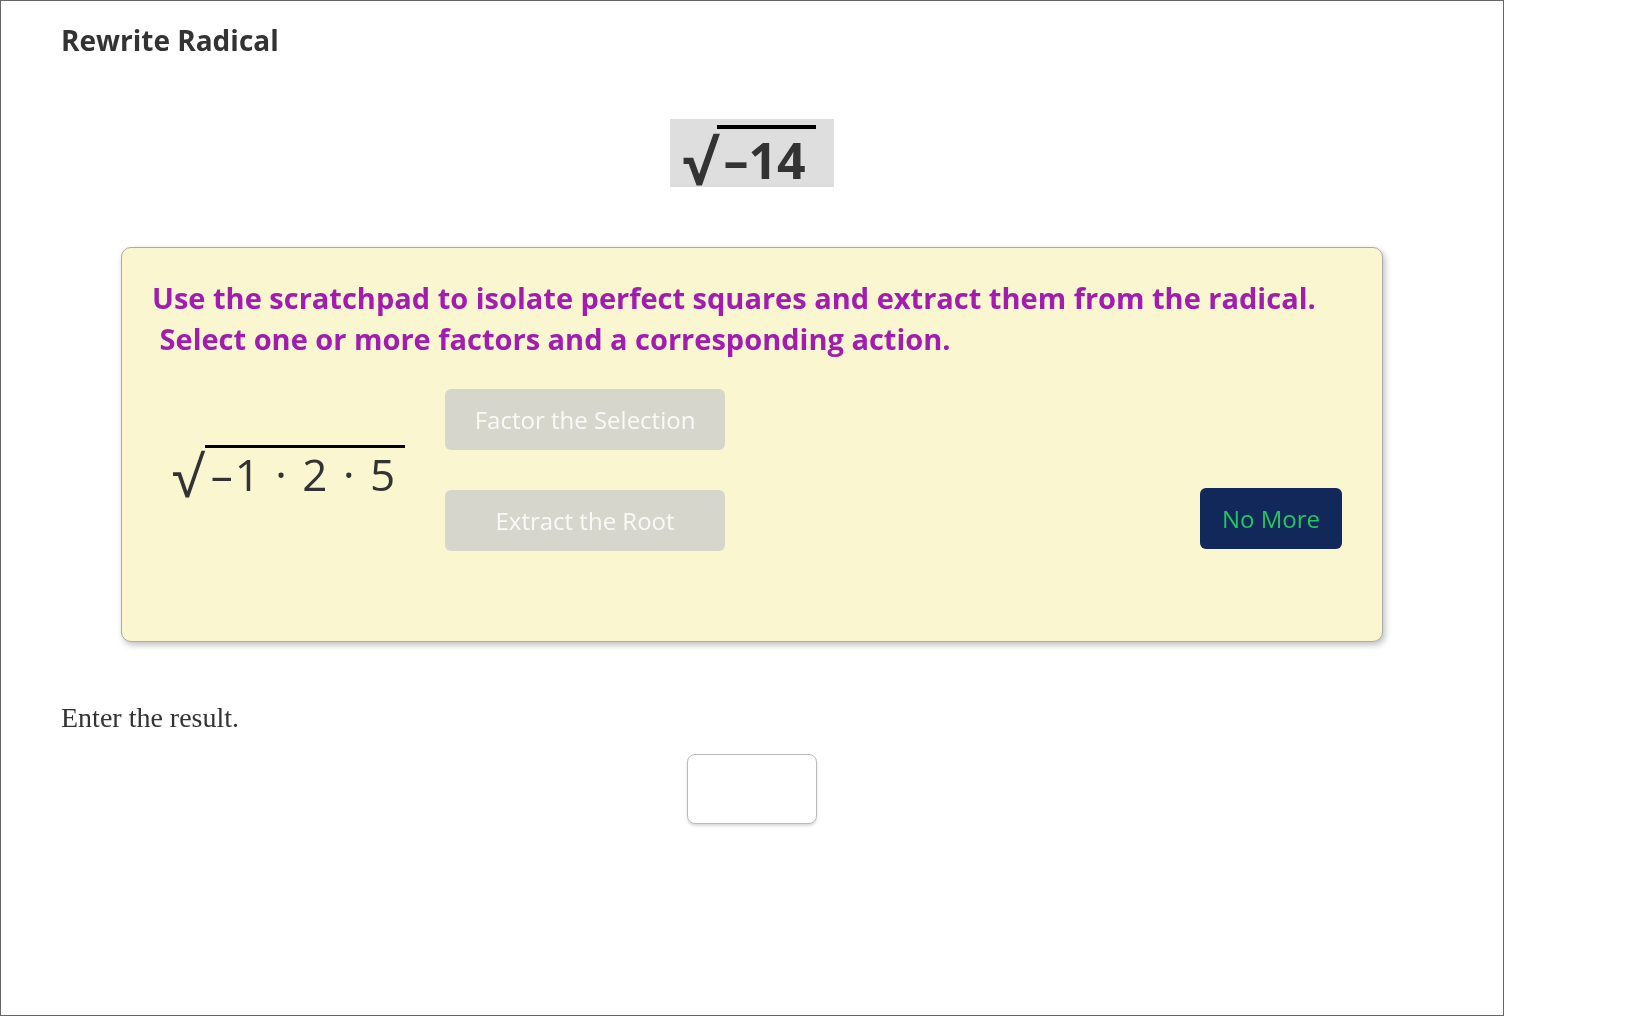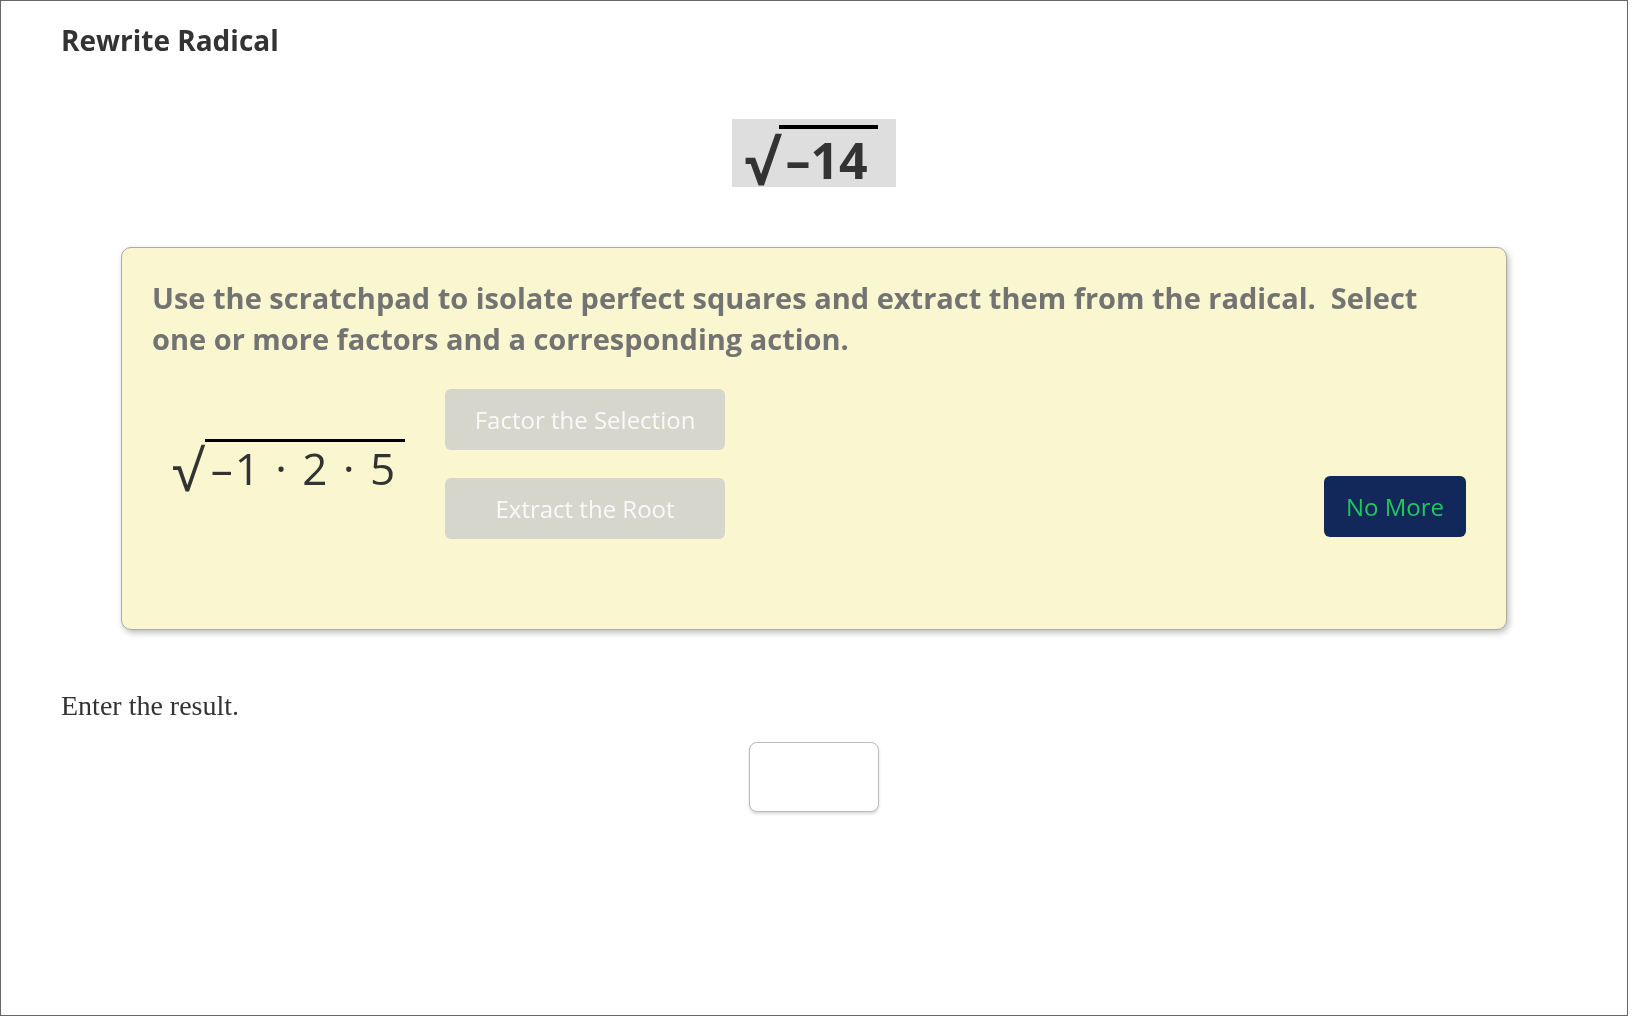--- a/index.html
+++ b/index.html
@@ -4,21 +4,21 @@
 <style>
   * { box-sizing: border-box; }
   html, body {
     margin: 0;
     padding: 0;
     font-family: 'Open Sans', 'Segoe UI', Arial, sans-serif;
     background: #fff;
     color: #333;
   }
   .page {
-    width: 1628px;
+    width: 1504px;
     height: 1016px;
     border: 1px solid #666;
     position: relative;
     padding: 20px 60px;
   }
   .title {
     font-size: 28px;
     font-weight: 700;
     color: #333;
     margin-top: 0px;
@@ -56,42 +56,42 @@
     margin: 60px 60px 0 60px;
   }
   .scratch {
     background: #f9f6d0;
     border: 1px solid #aaa;
     border-radius: 10px;
     box-shadow: 2px 3px 6px rgba(0,0,0,0.25);
     padding: 30px 30px 90px 30px;
   }
   .hint {
-    color: #737373;
+    color: #a21caf;
     font-size: 29px;
     font-weight: 700;
     line-height: 1.4;
     margin-bottom: 30px;
   }
   .work-row {
     display: flex;
     align-items: center;
     gap: 40px;
   }
   .expr-col {
     flex: 0 0 auto;
     padding-left: 20px;
   }
   .scratch .radical { font-size: 44px; }
   .scratch .radical .surd { font-size: 56px; top: 6px; }
   .scratch .radical .under { border-top: 3px solid #000; padding: 4px 8px 0 6px; letter-spacing: 2px; }
   .actions-col {
     display: flex;
     flex-direction: column;
-    gap: 28px;
+    gap: 40px;
   }
   .btn {
     border: none;
     border-radius: 6px;
     padding: 14px 22px;
     font-size: 24px;
     font-family: inherit;
     cursor: pointer;
     text-align: center;
   }

